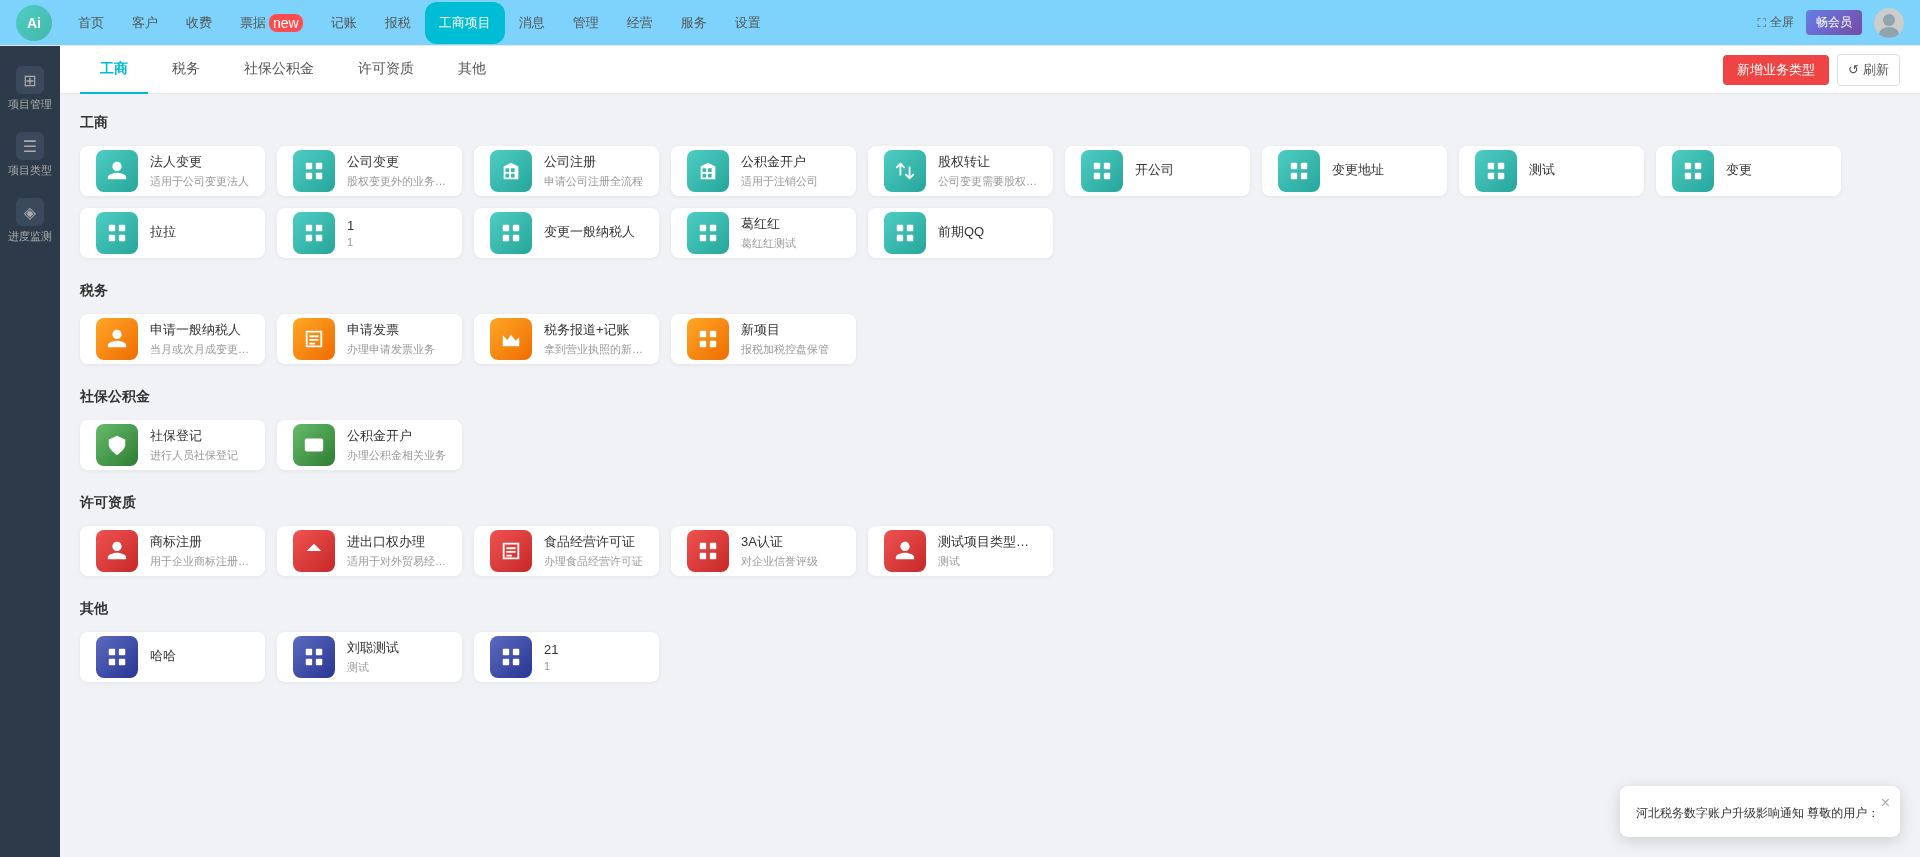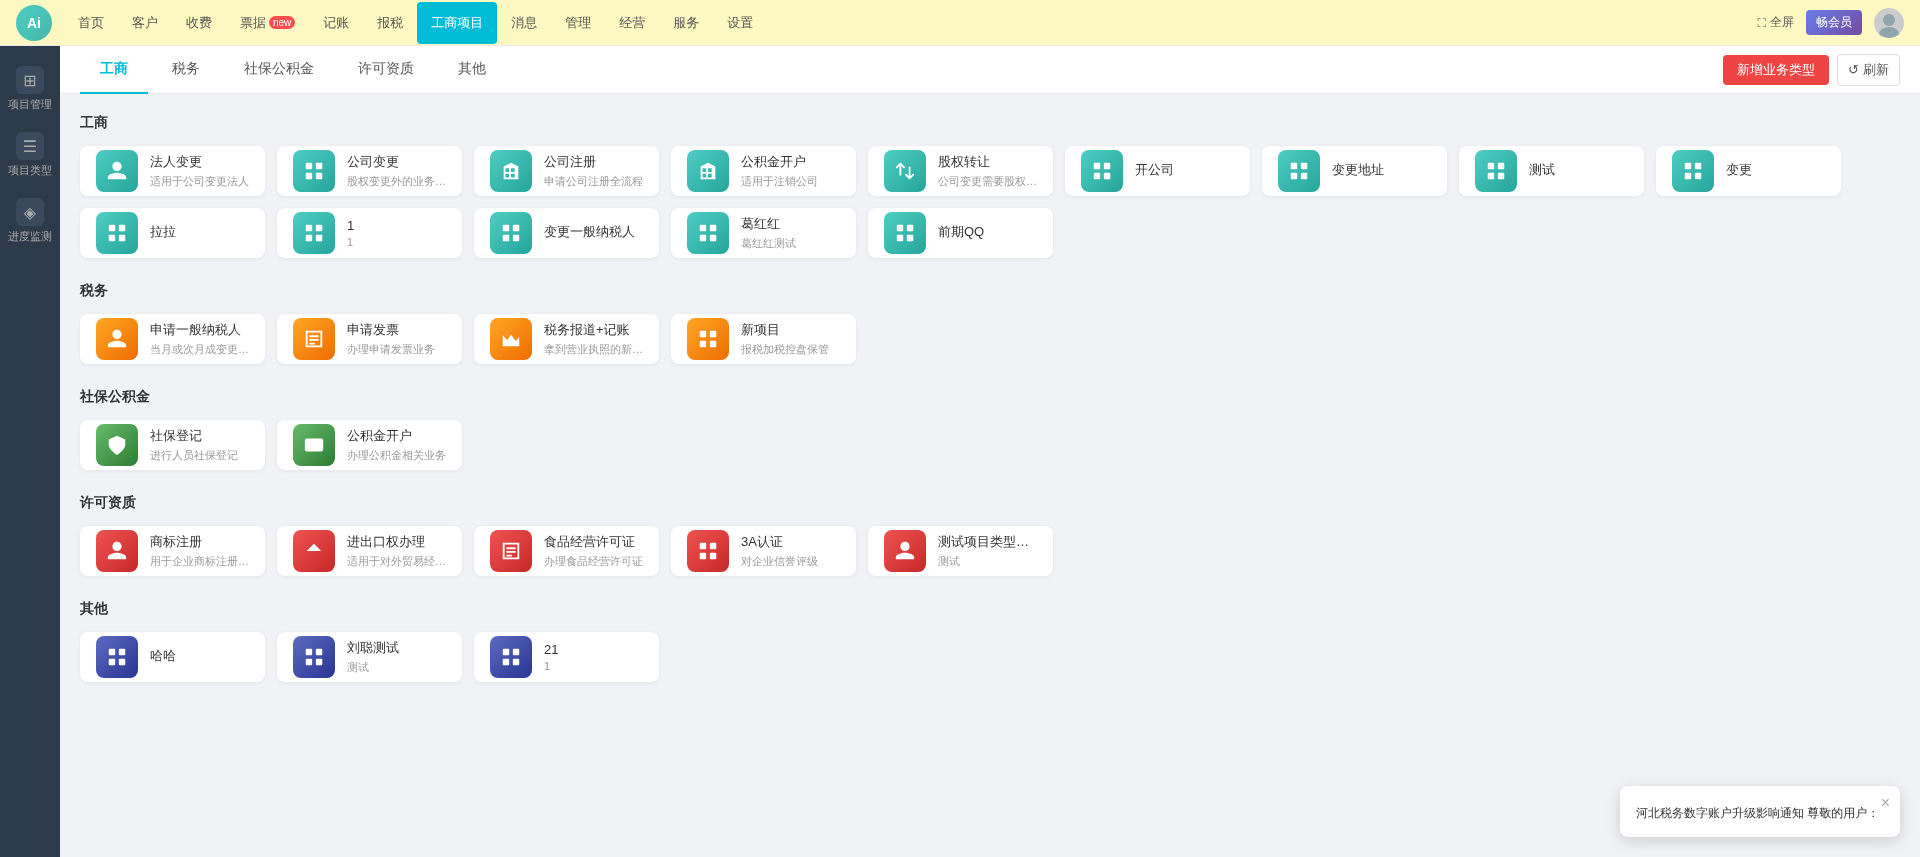--- a/index.html
+++ b/index.html
@@ -1,20 +1,20 @@
 <!DOCTYPE html>
 <html><head>
   <meta charset="utf-8">
   <style>
     * { margin: 0; padding: 0; box-sizing: border-box; }
     body { font-family: 'Microsoft YaHei', Arial, sans-serif; background: #f0f2f5; color: #333; font-size: 13px; }
 
     
     .top-nav {
-      background: #fef9c3;
+      background: #7dd3fc;
       height: 46px;
       display: flex;
       align-items: center;
       padding: 0 16px;
       border-bottom: 1px solid #e8e8e8;
       position: fixed; top: 0; left: 0; right: 0; z-index: 100;
     }
     .top-nav .logo {
       width: 36px; height: 36px;
       background: linear-gradient(135deg, #4ecdc4, #45b7aa);
@@ -29,26 +29,26 @@
       height: 42px;
       display: flex; align-items: center;
       cursor: pointer;
       color: #555;
       font-size: 13px;
       position: relative;
     }
     .nav-item.active {
       background: #00bcd4;
       color: white;
-      border-radius: 4px;
+      border-radius: 12px;
     }
     .nav-item .badge {
       background: #ff4d4f;
       color: white;
-      font-size: 10px;
+      font-size: 14px;
       padding: 1px 4px;
       border-radius: 8px;
       margin-left: 3px;
     }
     .nav-right {
       display: flex; align-items: center; gap: 12px;
     }
     .nav-right-btn {
       display: flex; align-items: center; gap: 4px;
       color: #555; font-size: 12px; cursor: pointer;

